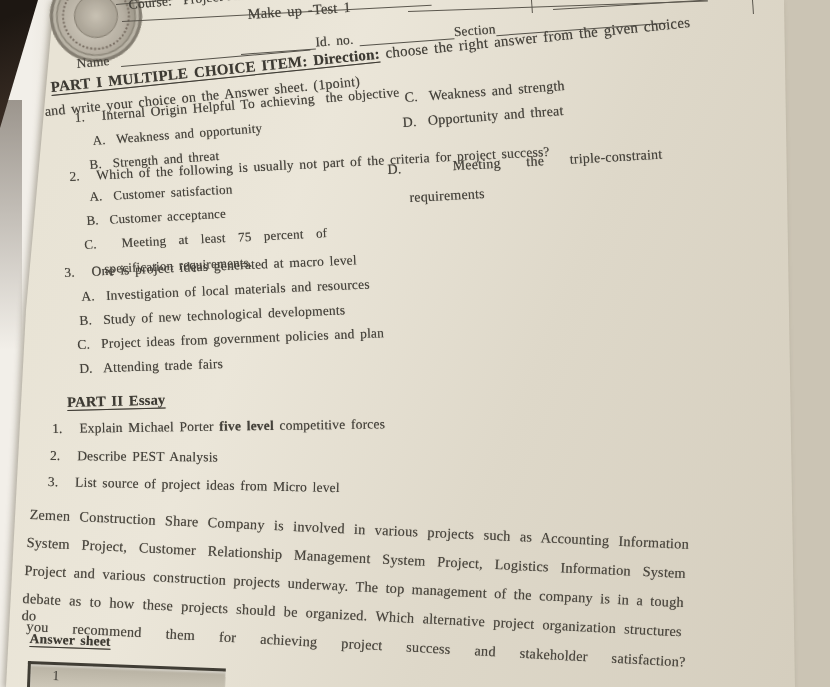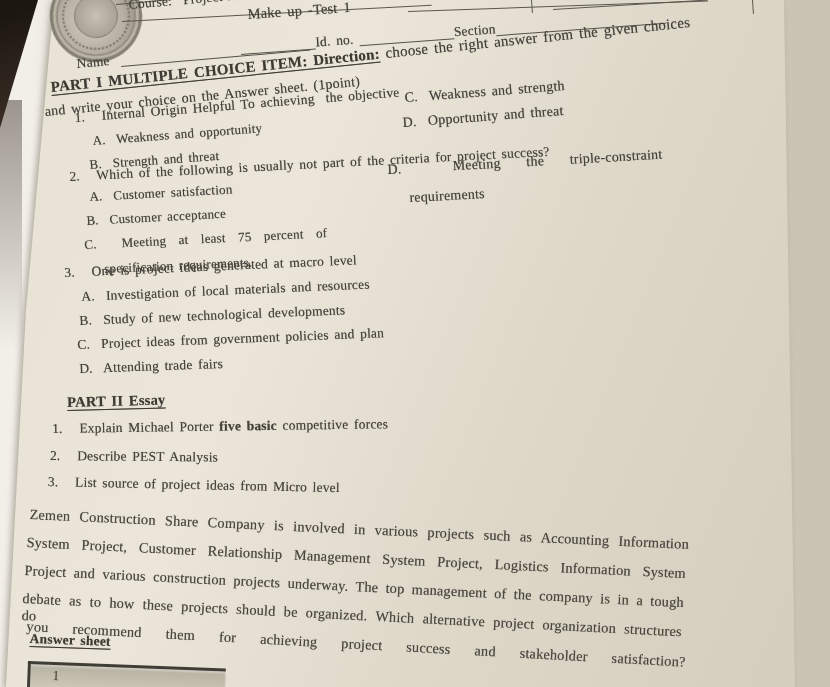--- a/index.html
+++ b/index.html
@@ -131,21 +131,21 @@
   <div class="ln wsD" style="left:387px;top:162px;transform:rotate(-3.2deg)">D.  Meeting the triple-constraint</div>
   <div class="ln" style="left:409px;top:190px;transform:rotate(-3deg)">requirements</div>
 
   <div class="ln md" style="left:64px;top:265px;transform:rotate(-2.5deg)">3.   One is project ideas generated at macro level</div>
   <div class="ln md" style="left:81px;top:289px;transform:rotate(-2.5deg)">A.  Investigation of local materials and resources</div>
   <div class="ln md" style="left:79px;top:313px;transform:rotate(-2.3deg)">B.  Study of new technological developments</div>
   <div class="ln md" style="left:77px;top:337px;transform:rotate(-2.2deg)">C.  Project ideas from government policies and plan</div>
   <div class="ln md" style="left:79px;top:361px;transform:rotate(-2deg)">D.  Attending trade fairs</div>
 
   <div class="ln bu" style="left:67px;top:394px;font-size:14.5px;transform:rotate(-1.5deg)">PART II Essay</div>
-  <div class="ln md" style="left:52px;top:421px;transform:rotate(-0.8deg)"><span>1.   Explain Michael Porter </span><span style="font-weight:700">five basic</span><span> competitive forces</span></div>
+  <div class="ln md" style="left:52px;top:421px;transform:rotate(-0.8deg)"><span>1.   Explain Michael Porter </span><span style="font-weight:700">five level</span><span> competitive forces</span></div>
   <div class="ln md" style="left:50px;top:448px;transform:rotate(0.5deg)">2.   Describe PEST Analysis</div>
   <div class="ln md" style="left:48px;top:474px;transform:rotate(1.2deg)">3.   List source of project ideas from Micro level</div>
 
   <div class="ln pline" style="left:30px;top:506px;transform:rotate(2.6deg)">Zemen Construction Share Company is involved in various projects such as Accounting Information</div>
   <div class="ln pline" style="left:27px;top:534px;transform:rotate(2.7deg)">System Project, Customer Relationship Management System Project, Logistics Information System</div>
   <div class="ln pline" style="left:25px;top:562px;transform:rotate(2.8deg)">Project and various construction projects underway. The top management of the company is in a tough</div>
   <div class="ln pline" style="left:23px;top:590px;transform:rotate(2.9deg)">debate as to how these projects should be organized. Which alternative project organization structures do</div>
   <div class="ln pline" style="left:27px;top:618px;transform:rotate(3.1deg)">you recommend them for achieving project success and stakeholder satisfaction?</div>
 
   <div class="ln bu" style="left:30px;top:631px;font-size:13.5px;transform:rotate(2deg)">Answer sheet</div>

